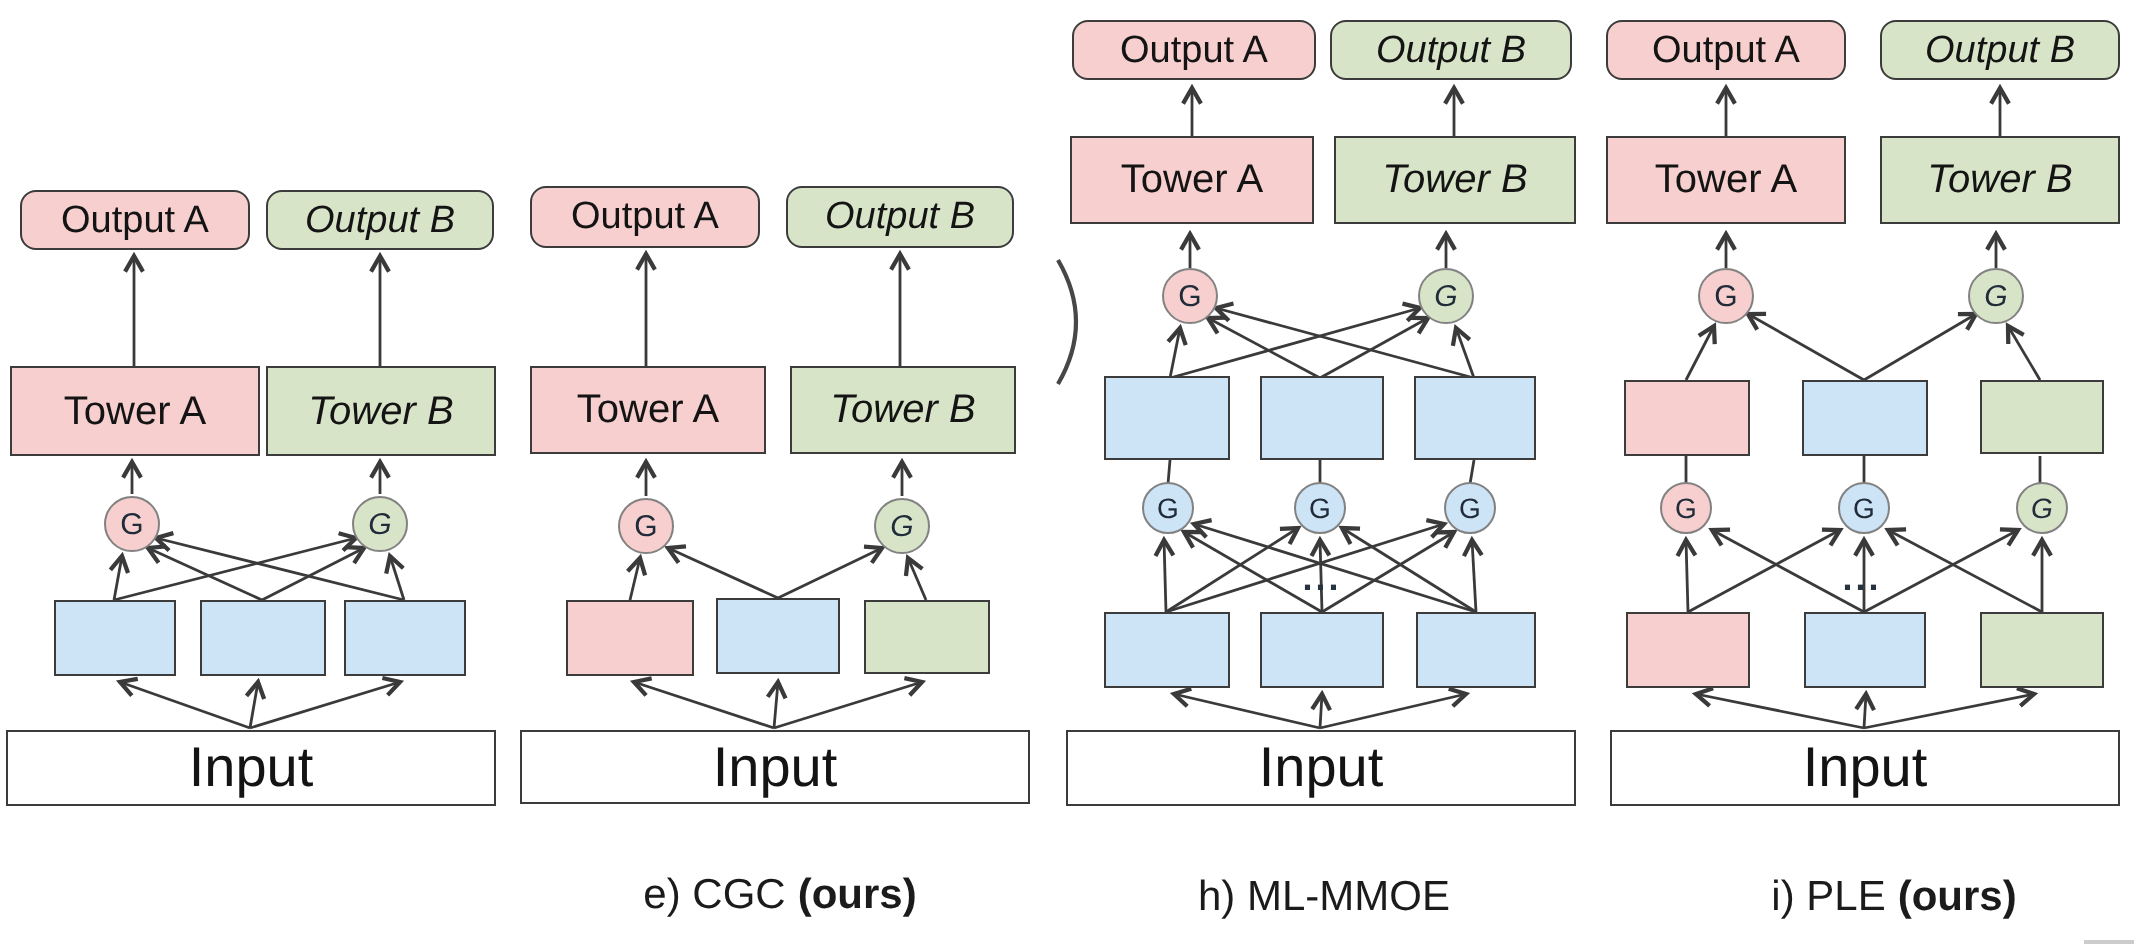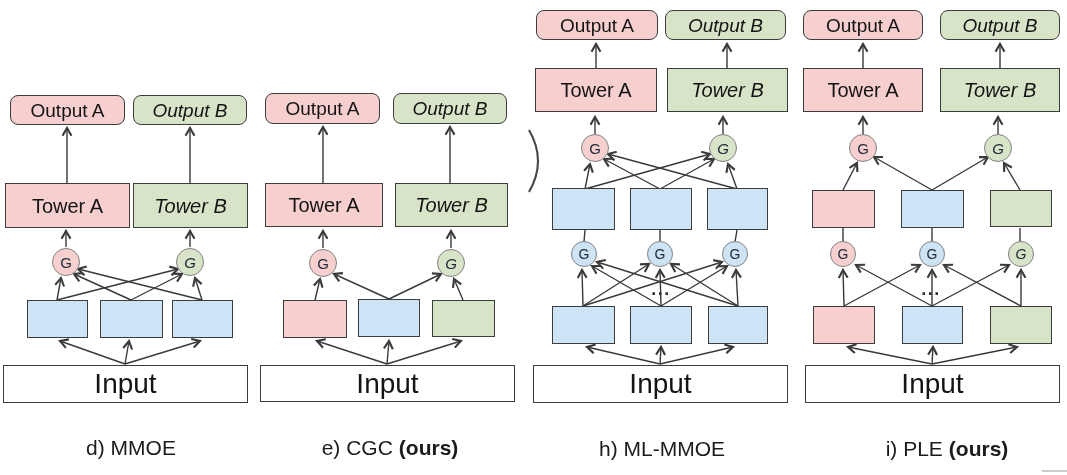--- a/index.html
+++ b/index.html
@@ -141,21 +141,20 @@
   <div class="node round pink" style="left:10px;top:95px;width:115px;height:30px">Output A</div>
   <div class="node round green" style="left:133px;top:95px;width:114px;height:30px">Output B</div>
   <div class="node tower pink" style="left:5px;top:183px;width:125px;height:45px">Tower A</div>
   <div class="node tower green" style="left:133px;top:183px;width:115px;height:45px">Tower B</div>
   <div class="gate pink" style="left:52px;top:248px">G</div>
   <div class="gate green" style="left:176px;top:248px">G</div>
   <div class="node blue" style="left:27px;top:300px;width:61px;height:38px"></div>
   <div class="node blue" style="left:100px;top:300px;width:63px;height:38px"></div>
   <div class="node blue" style="left:172px;top:300px;width:61px;height:38px"></div>
   <div class="node input" style="left:3px;top:365px;width:245px;height:38px">Input</div>
-  <div class="caption" style="left:131px;top:436px"><span>d) MMOE</span></div>
 
   <div class="node round pink" style="left:265px;top:93px;width:115px;height:31px">Output A</div>
   <div class="node round green" style="left:393px;top:93px;width:114px;height:31px">Output B</div>
   <div class="node tower pink" style="left:265px;top:183px;width:118px;height:44px">Tower A</div>
   <div class="node tower green" style="left:395px;top:183px;width:113px;height:44px">Tower B</div>
   <div class="gate pink" style="left:309px;top:249px">G</div>
   <div class="gate green" style="left:437px;top:249px">G</div>
   <div class="node pink" style="left:283px;top:300px;width:64px;height:38px"></div>
   <div class="node blue" style="left:358px;top:299px;width:62px;height:38px"></div>
   <div class="node green" style="left:432px;top:300px;width:63px;height:37px"></div>

